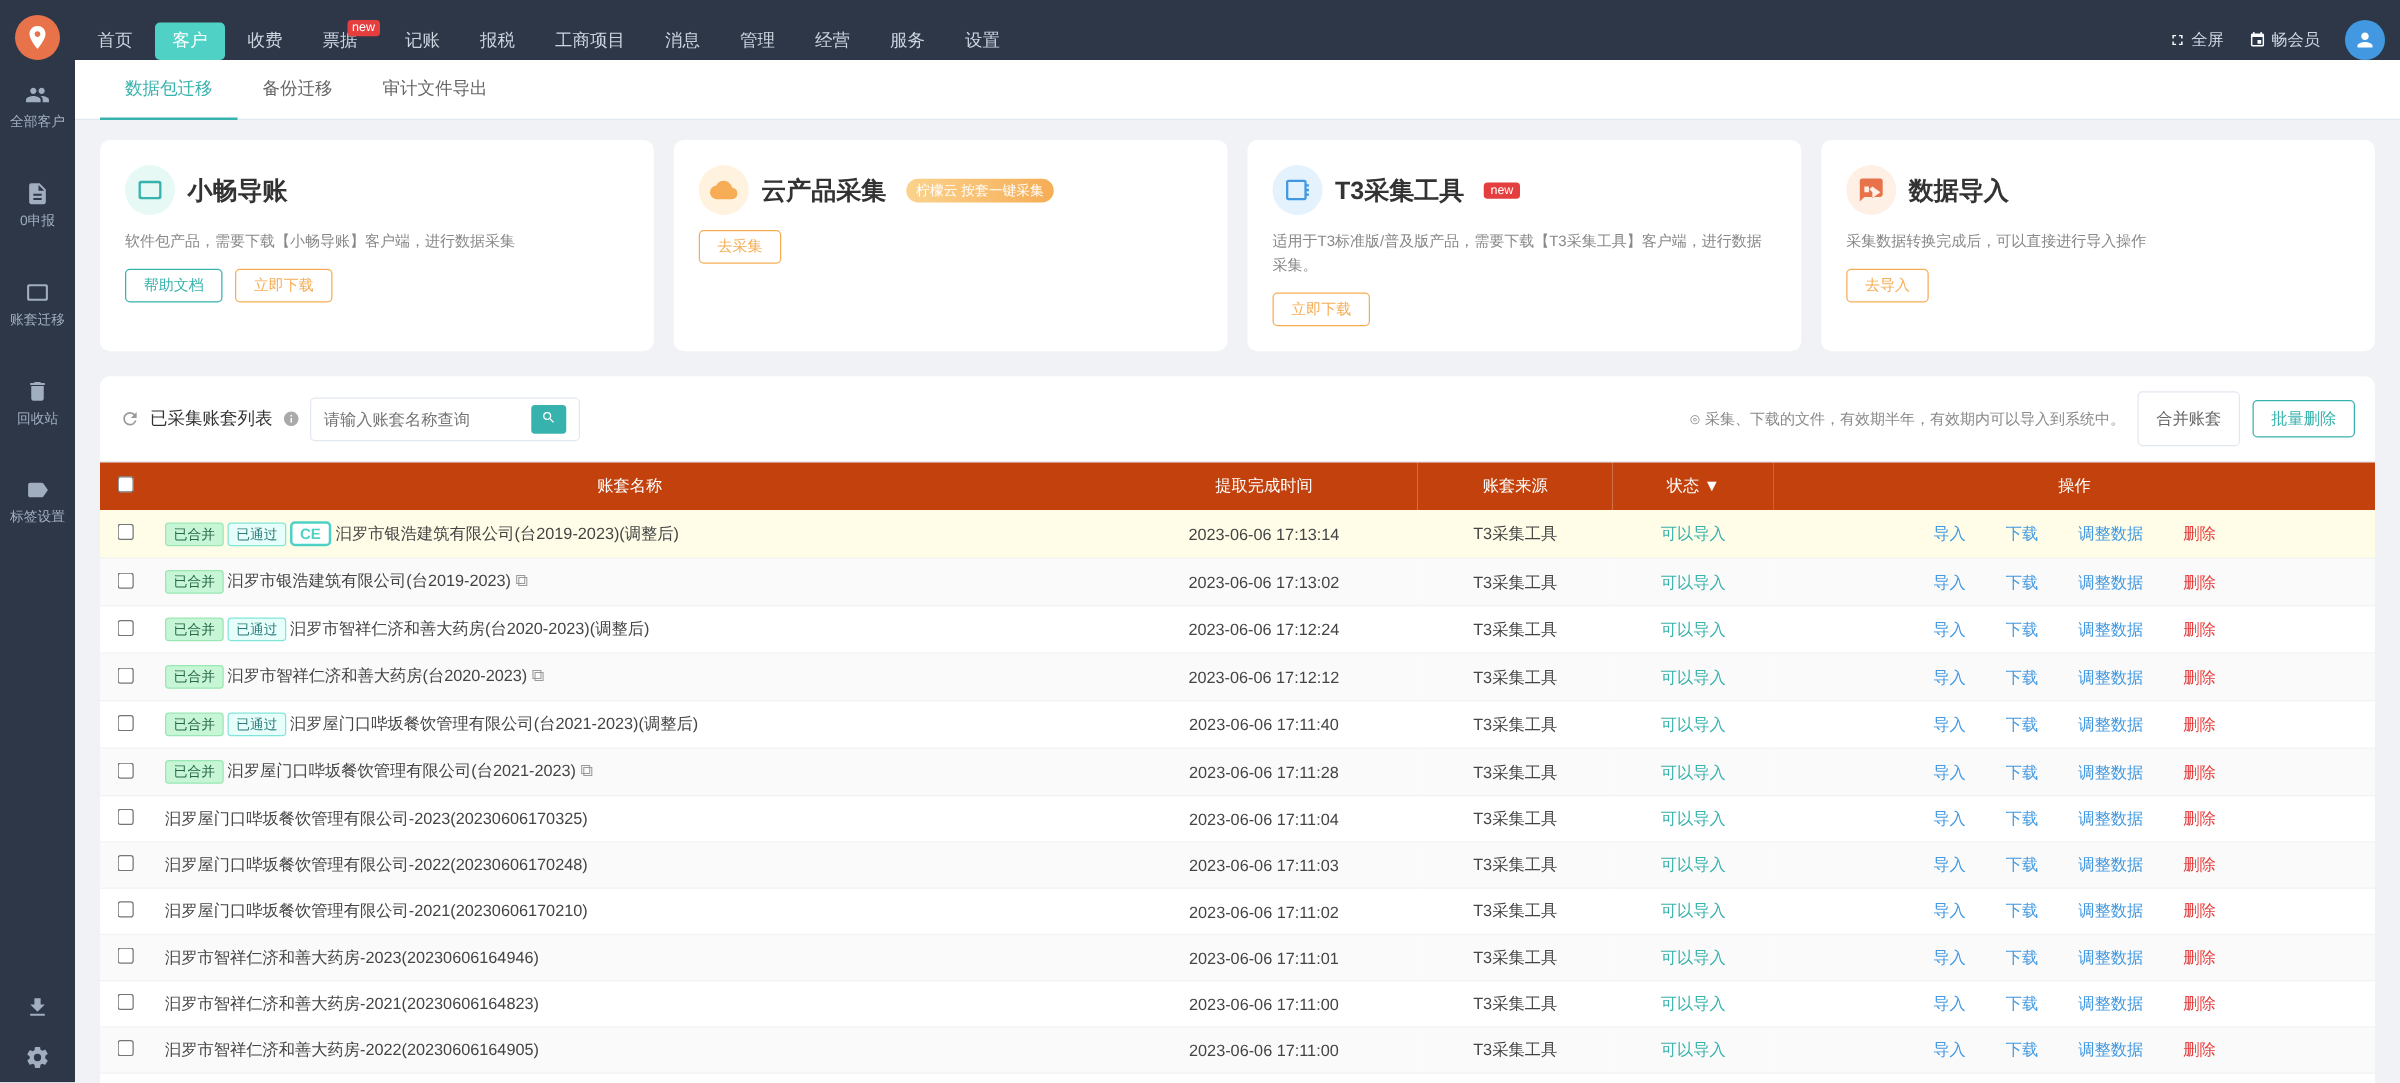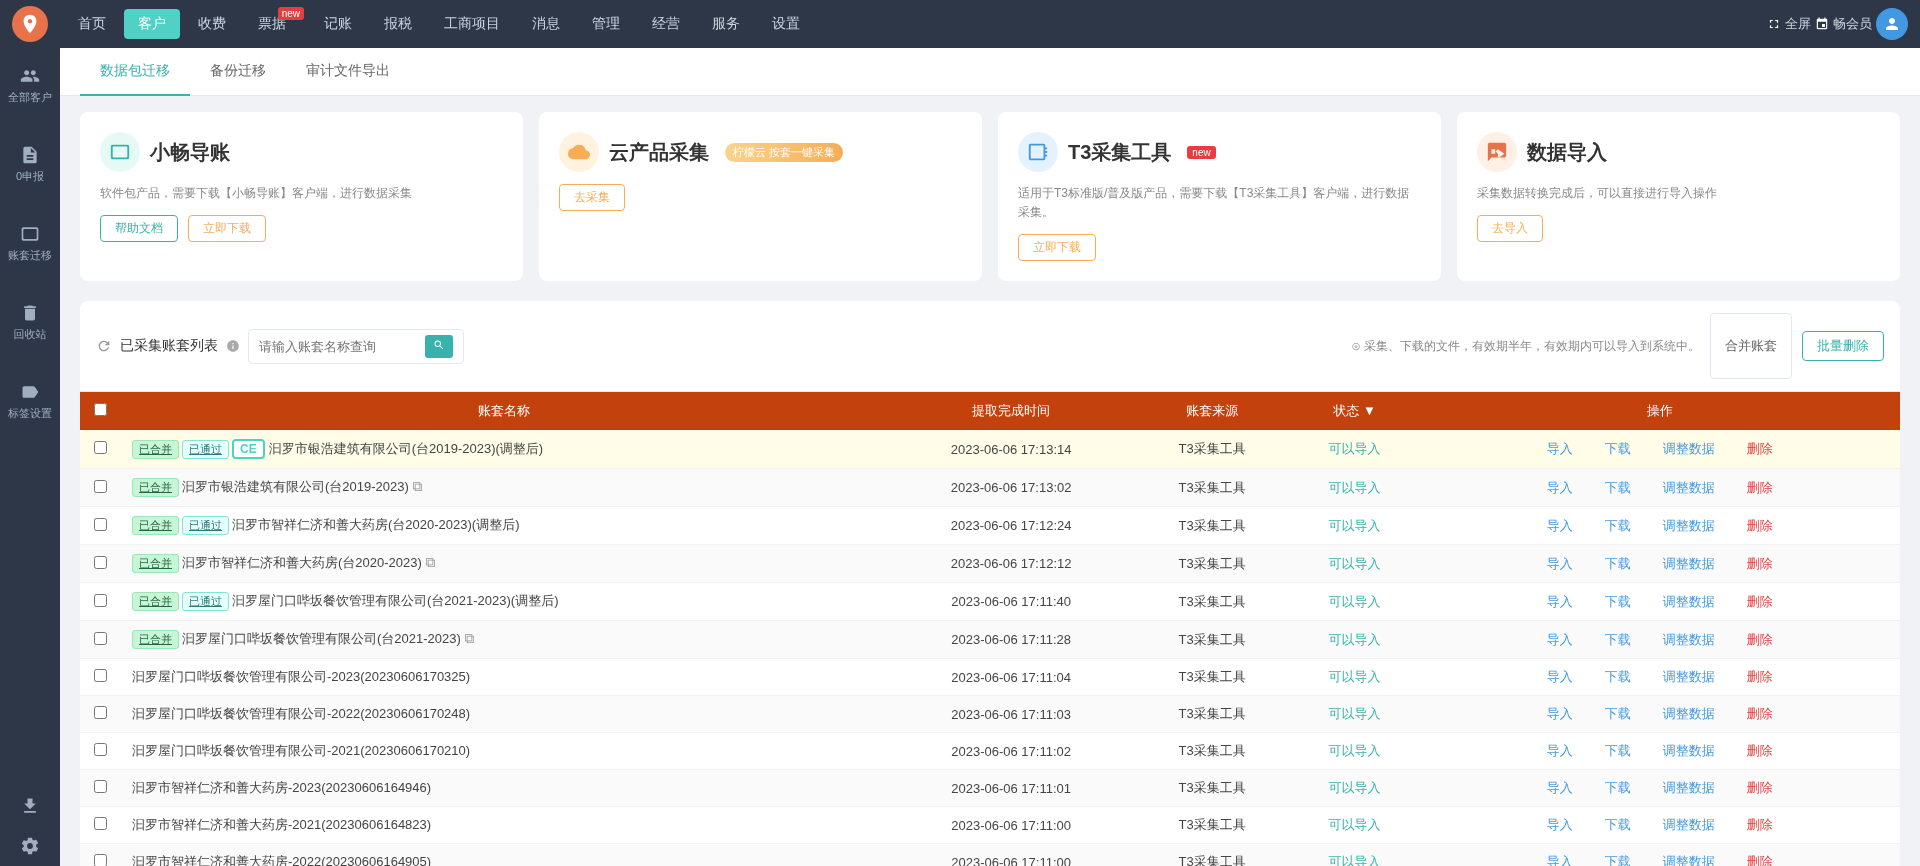--- a/index.html
+++ b/index.html
@@ -1,26 +1,26 @@
 <!DOCTYPE html>
 <html><head>
   <meta charset="utf-8">
   <style>
     * { box-sizing: border-box; margin: 0; padding: 0; }
     body { font-family: 'Microsoft YaHei', Arial, sans-serif; font-size: 13px; background: #f0f2f5; color: #333; display: flex; flex-direction: column; height: 866px; overflow: hidden; }
 
     
-    .top-nav { background: #2d3748; height: 48px; display: flex; align-items: center; padding: 0 12px; flex-shrink: 0; }
+    .top-nav { background: #2d3748; height: 48px; display: flex; align-items: flex-end; padding: 0 12px; flex-shrink: 0; }
     .top-nav .logo { width: 36px; height: 36px; background: #e8734a; border-radius: 50%; display: flex; align-items: center; justify-content: center; margin-right: 16px; flex-shrink: 0; }
     .top-nav .logo svg { width: 22px; height: 22px; fill: white; }
     .nav-items { display: flex; align-items: center; gap: 4px; flex: 1; }
     .nav-item { color: #cbd5e0; padding: 6px 14px; border-radius: 4px; cursor: pointer; font-size: 14px; position: relative; white-space: nowrap; }
     .nav-item.active { background: #4fd1c5; color: white; border-radius: 4px; }
     .nav-item .new-badge { position: absolute; top: -2px; right: 2px; background: #e53e3e; color: white; font-size: 10px; padding: 1px 4px; border-radius: 3px; }
-    .nav-right { display: flex; align-items: center; gap: 4px; margin-left: auto; }
+    .nav-right { display: flex; align-items: center; gap: 20px; margin-left: auto; }
     .nav-right-btn { color: #cbd5e0; font-size: 13px; cursor: pointer; display: flex; align-items: center; gap: 4px; }
     .avatar { width: 32px; height: 32px; background: #4299e1; border-radius: 50%; display: flex; align-items: center; justify-content: center; color: white; font-size: 14px; cursor: pointer; }
 
     
     .body-wrap { display: flex; flex: 1; overflow: hidden; }
 
     
     .sidebar { width: 60px; background: #2d3748; display: flex; flex-direction: column; align-items: center; padding-top: 8px; flex-shrink: 0; gap: 20px; }
     .sidebar-item { display: flex; flex-direction: column; align-items: center; padding: 10px 0; cursor: pointer; width: 100%; gap: 4px; color: #a0aec0; font-size: 11px; }
     .sidebar-item svg { width: 20px; height: 20px; fill: currentColor; }
@@ -57,37 +57,37 @@
     
     .table-section { background: white; border-radius: 8px; overflow: hidden; }
     .table-header { display: flex; align-items: center; padding: 12px 16px; border-bottom: 1px solid #e2e8f0; gap: 10px; }
     .table-header-left { display: flex; align-items: center; gap: 8px; font-size: 14px; font-weight: 500; }
     .table-header-right { margin-left: auto; display: flex; align-items: center; gap: 10px; }
     .search-box { border: 1px solid #e2e8f0; border-radius: 4px; padding: 5px 10px; display: flex; align-items: center; gap: 6px; }
     .search-box input { border: none; outline: none; font-size: 13px; width: 160px; color: #666; }
     .search-icon-btn { background: #38b2ac; color: white; border: none; border-radius: 3px; padding: 4px 8px; cursor: pointer; font-size: 12px; }
     .tip-text { font-size: 12px; color: #888; }
     .action-btn { border: 1px solid #38b2ac; color: #38b2ac; background: white; padding: 5px 14px; border-radius: 4px; cursor: pointer; font-size: 13px; }
-    .merge-btn { border: 1px solid #e2e8f0; color: #666; background: white; padding: 23px 14px; border-radius: 4px; cursor: pointer; font-size: 13px; }
+    .merge-btn { border: 1px solid #e2e8f0; color: #666; background: white; padding: 12px 14px; border-radius: 4px; cursor: pointer; font-size: 13px; }
 
     
     table { width: 100%; border-collapse: collapse; }
     thead tr { background: #c2410c; color: white; }
     thead th { padding: 10px 12px; text-align: center; font-size: 13px; font-weight: normal; }
     thead th:first-child { width: 40px; }
     tbody tr { border-bottom: 1px solid #f0f2f5; }
     tbody tr:nth-child(even) { background: #fafafa; }
     tbody tr.highlighted { background: #fffde7; }
     tbody td { padding: 9px 12px; text-align: center; font-size: 13px; color: #444; }
     tbody td:first-child { text-align: center; }
     tbody td:nth-child(2) { text-align: left; }
     .status-ok { color: #38b2ac; margin-top: 40px; }
     .action-link { color: #4299e1; cursor: pointer; margin: 0 16px; font-size: 13px; }
     .action-link.red { color: #e53e3e; }
-    .tag-badge { display: inline-block; padding: 1px 6px; border-radius: 3px; font-size: 11px; margin-right: 3px; text-decoration: underline; }
+    .tag-badge { display: inline-block; padding: 1px 6px; border-radius: 3px; font-size: 11px; margin-right: 3px; }
     .tag-green { background: #c6f6d5; color: #276749; border: 1px solid #9ae6b4; }
     .tag-teal { background: #e6fffa; color: #2c7a7b; border: 1px solid #81e6d9; }
     .icon-small { font-size: 14px; color: #999; cursor: pointer; }
     .ce-badge { background: white; border: 2px solid #4fd1c5; color: #4fd1c5; padding: 1px 6px; border-radius: 4px; font-size: 12px; font-weight: bold; margin-right: 4px; display: inline-block; }
 
     
     ::-webkit-scrollbar { width: 6px; }
     ::-webkit-scrollbar-track { background: #f1f1f1; }
     ::-webkit-scrollbar-thumb { background: #ccc; border-radius: 3px; }
   </style>

